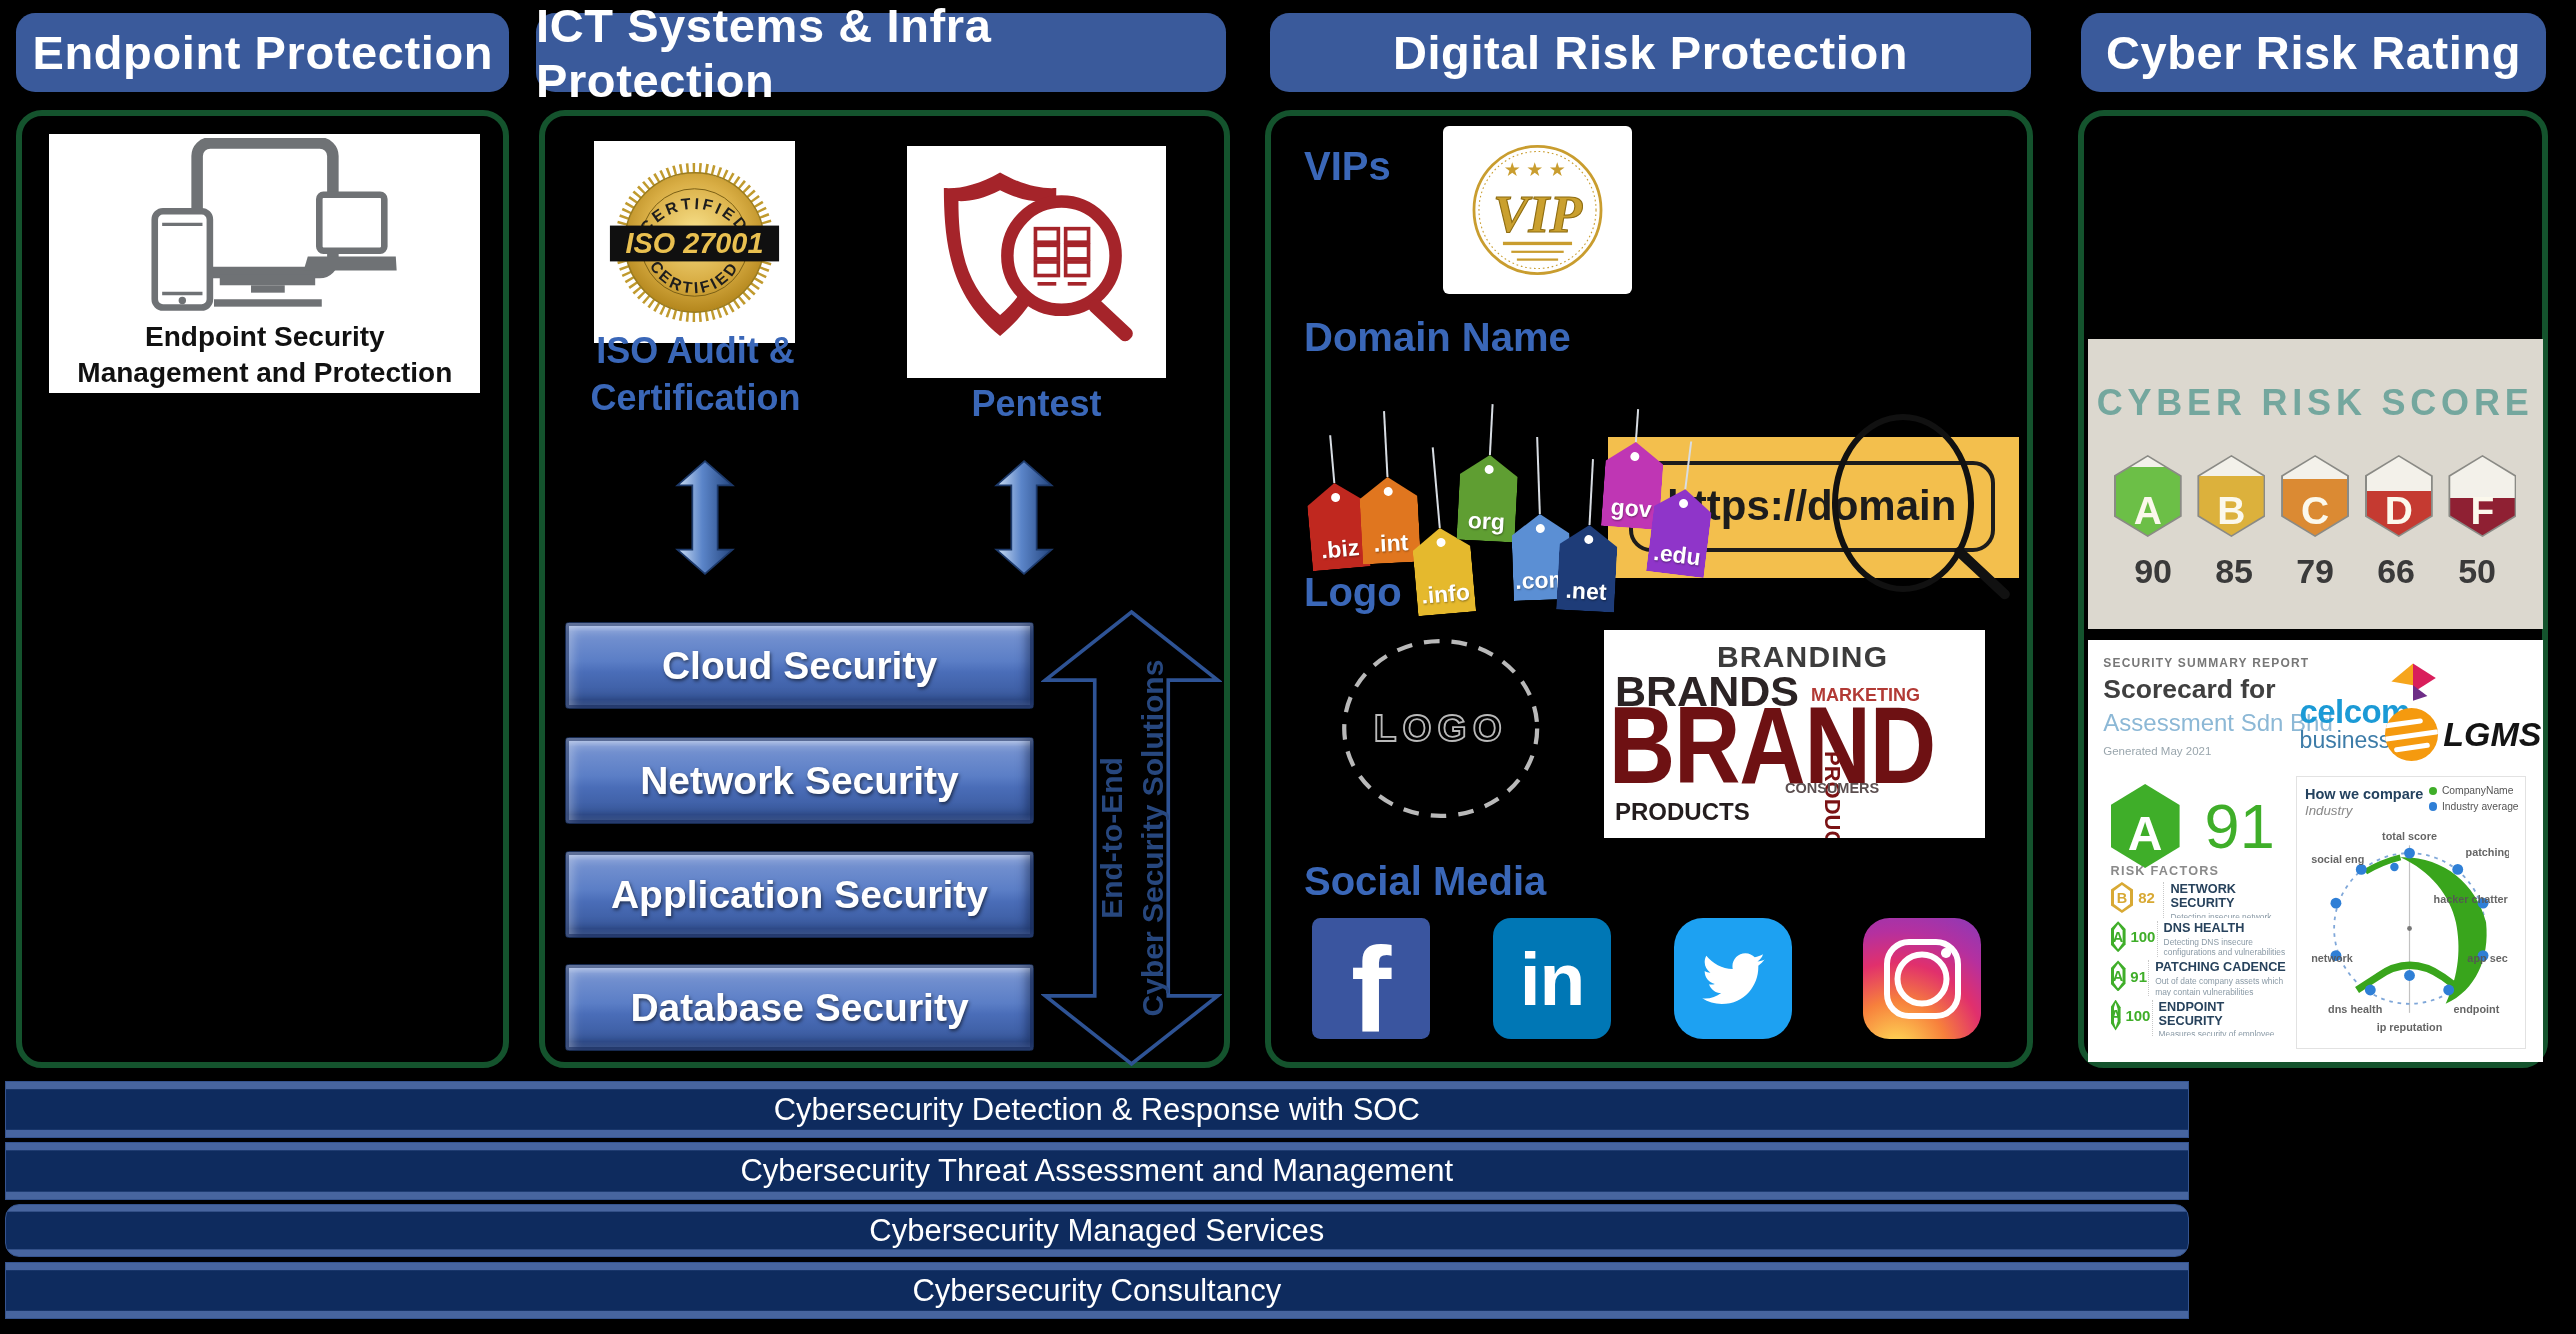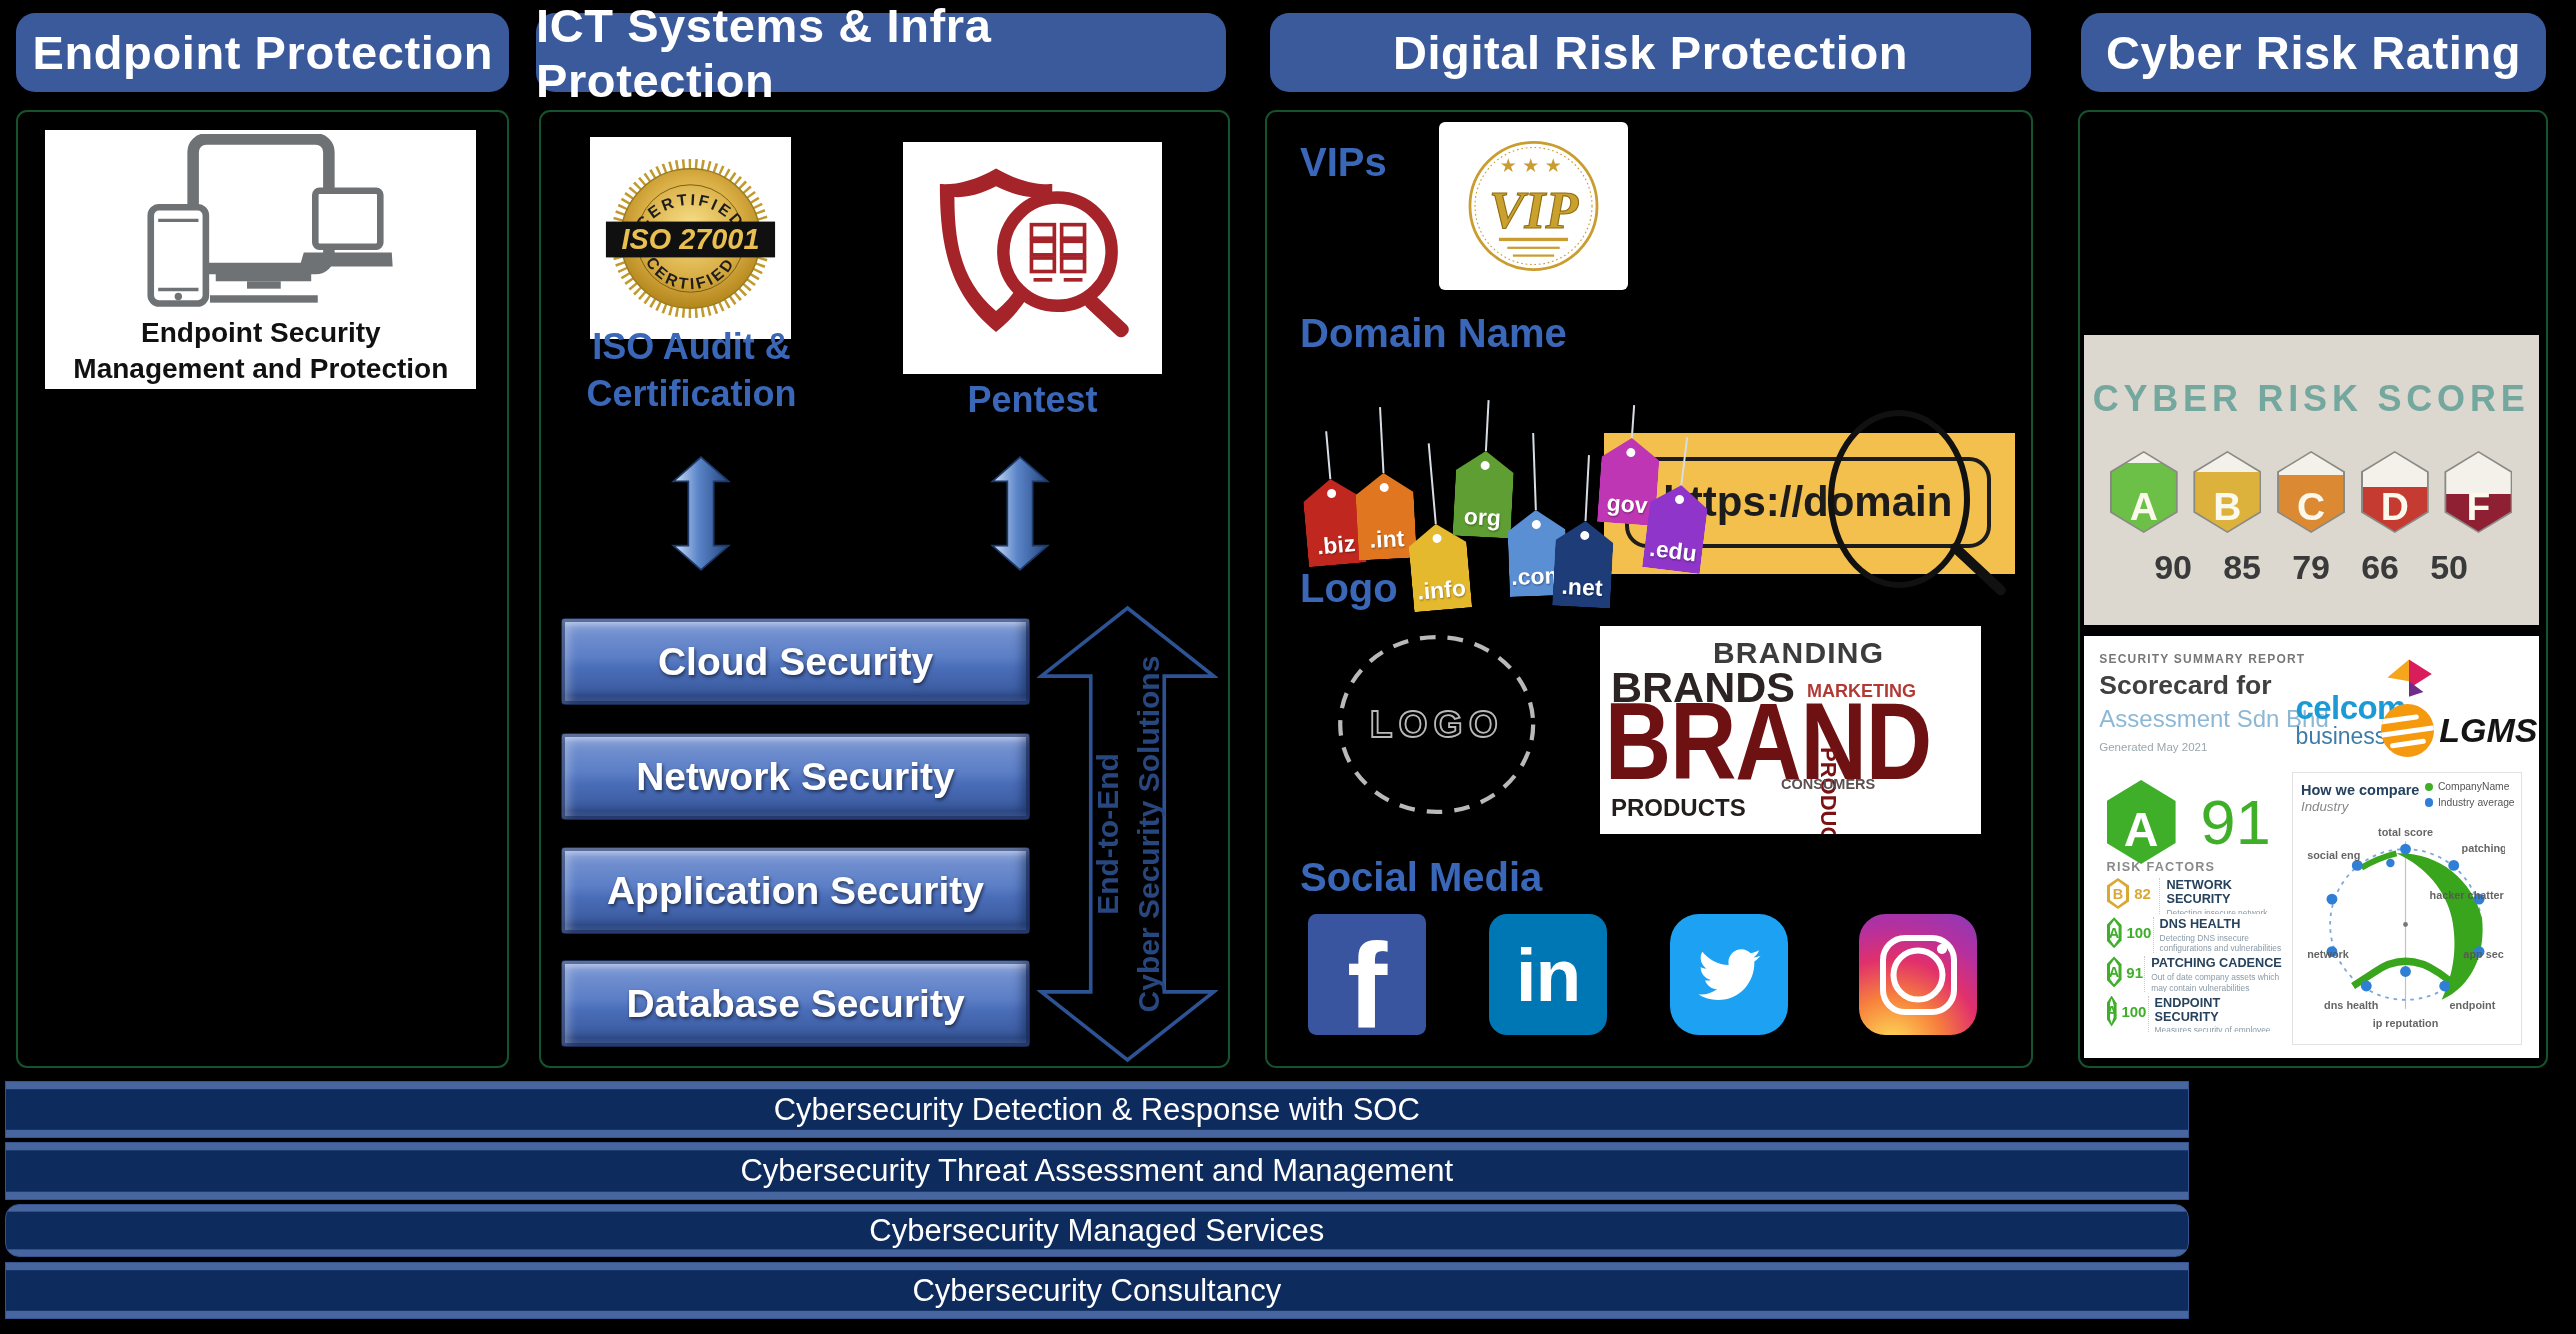--- a/index.html
+++ b/index.html
@@ -9,21 +9,21 @@
   
   .hdr{position:absolute;top:13.3px;height:79px;background:#3a5a9b;border-radius:19.3px;
        color:#fff;display:flex;align-items:center;justify-content:center;
        font-size:47px;font-weight:600;letter-spacing:0.6px;}
   #hdr1{left:16.3px;width:493px;}
   #hdr2{left:536px;width:690px;}
   #hdr3{left:1270px;width:761px;}
   #hdr4{left:2081px;width:465px;}
 
   
-  .panel{position:absolute;top:110px;height:958px;border:2px solid #14532d;border-radius:11px;
+  .panel{position:absolute;top:110px;height:958px;border:6px solid #14532d;border-radius:26px;
          background:#000;box-sizing:border-box;}
   #p1{left:16.3px;width:493px;}
   #p2{left:539px;width:691px;}
   #p3{left:1265px;width:768px;}
   #p4{left:2078px;width:470px;}
 
   .blue-lbl{position:absolute;color:#3a67b8;font-weight:bold;font-size:40px;}
 
   
   .ep-card{position:absolute;left:27px;top:18px;width:431px;height:259px;background:#fff;
@@ -110,21 +110,21 @@
   
   .score-img{position:absolute;left:3.6px;top:223px;width:455px;height:290px;background:#dcd8cf;}
   .crs-title{margin-top:43px;text-align:center;font-size:36px;color:#74a79e;font-weight:bold;letter-spacing:4.8px;}
   .hex-row{display:flex;justify-content:center;gap:15.7px;margin-top:31px;}
   .hexo{position:relative;width:68px;height:82px;clip-path:polygon(50% 0,100% 25%,100% 75%,50% 100%,0 75%,0 25%);
         background:#8a8a85;}
   .hex-inner{position:absolute;inset:1.8px;clip-path:polygon(50% 0,100% 25%,100% 75%,50% 100%,0 75%,0 25%);
         background:linear-gradient(180deg,#f3f1ea var(--wp),var(--c) var(--wp));}
   .hex-letter{position:absolute;left:0;right:0;top:42%;text-align:center;color:#fbf8ec;
         font-size:39px;font-weight:bold;}
-  .num-row{display:flex;justify-content:center;gap:1px;margin-top:14.5px;}
+  .num-row{display:flex;justify-content:center;gap:13px;margin-top:14.5px;}
   .num-row div{width:68px;text-align:center;font-size:34px;font-weight:bold;color:#3a3a3a;}
 
   .scorecard{position:absolute;left:3.6px;top:524px;width:455px;height:422px;background:#fff;
              box-sizing:border-box;padding:15.7px;}
   .sc-tag{font-size:12px;color:#777;font-weight:bold;letter-spacing:1.2px;}
   .sc-title{font-size:26.5px;color:#404040;font-weight:bold;margin-top:4.8px;}
   .sc-company{font-size:24px;color:#8cb8d6;margin-top:3.6px;}
   .sc-gen{font-size:11.5px;color:#9aa6ad;margin-top:8.4px;}
   .celcom{position:absolute;left:212px;top:55px;}
   .celcom-ribbon{position:absolute;left:89px;top:-35px;}

